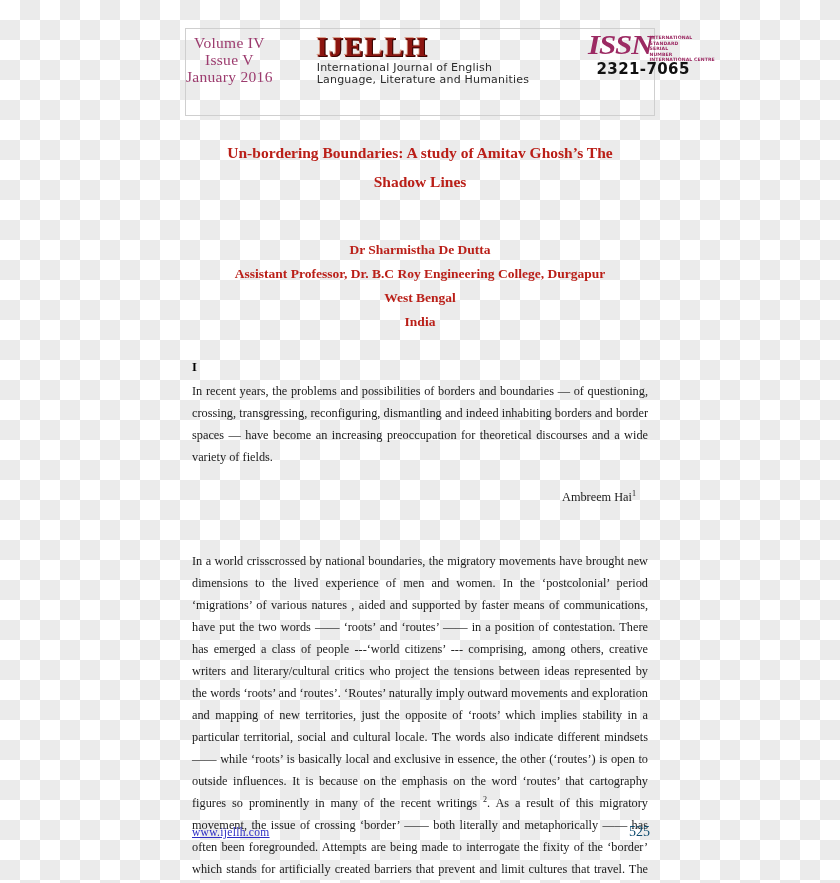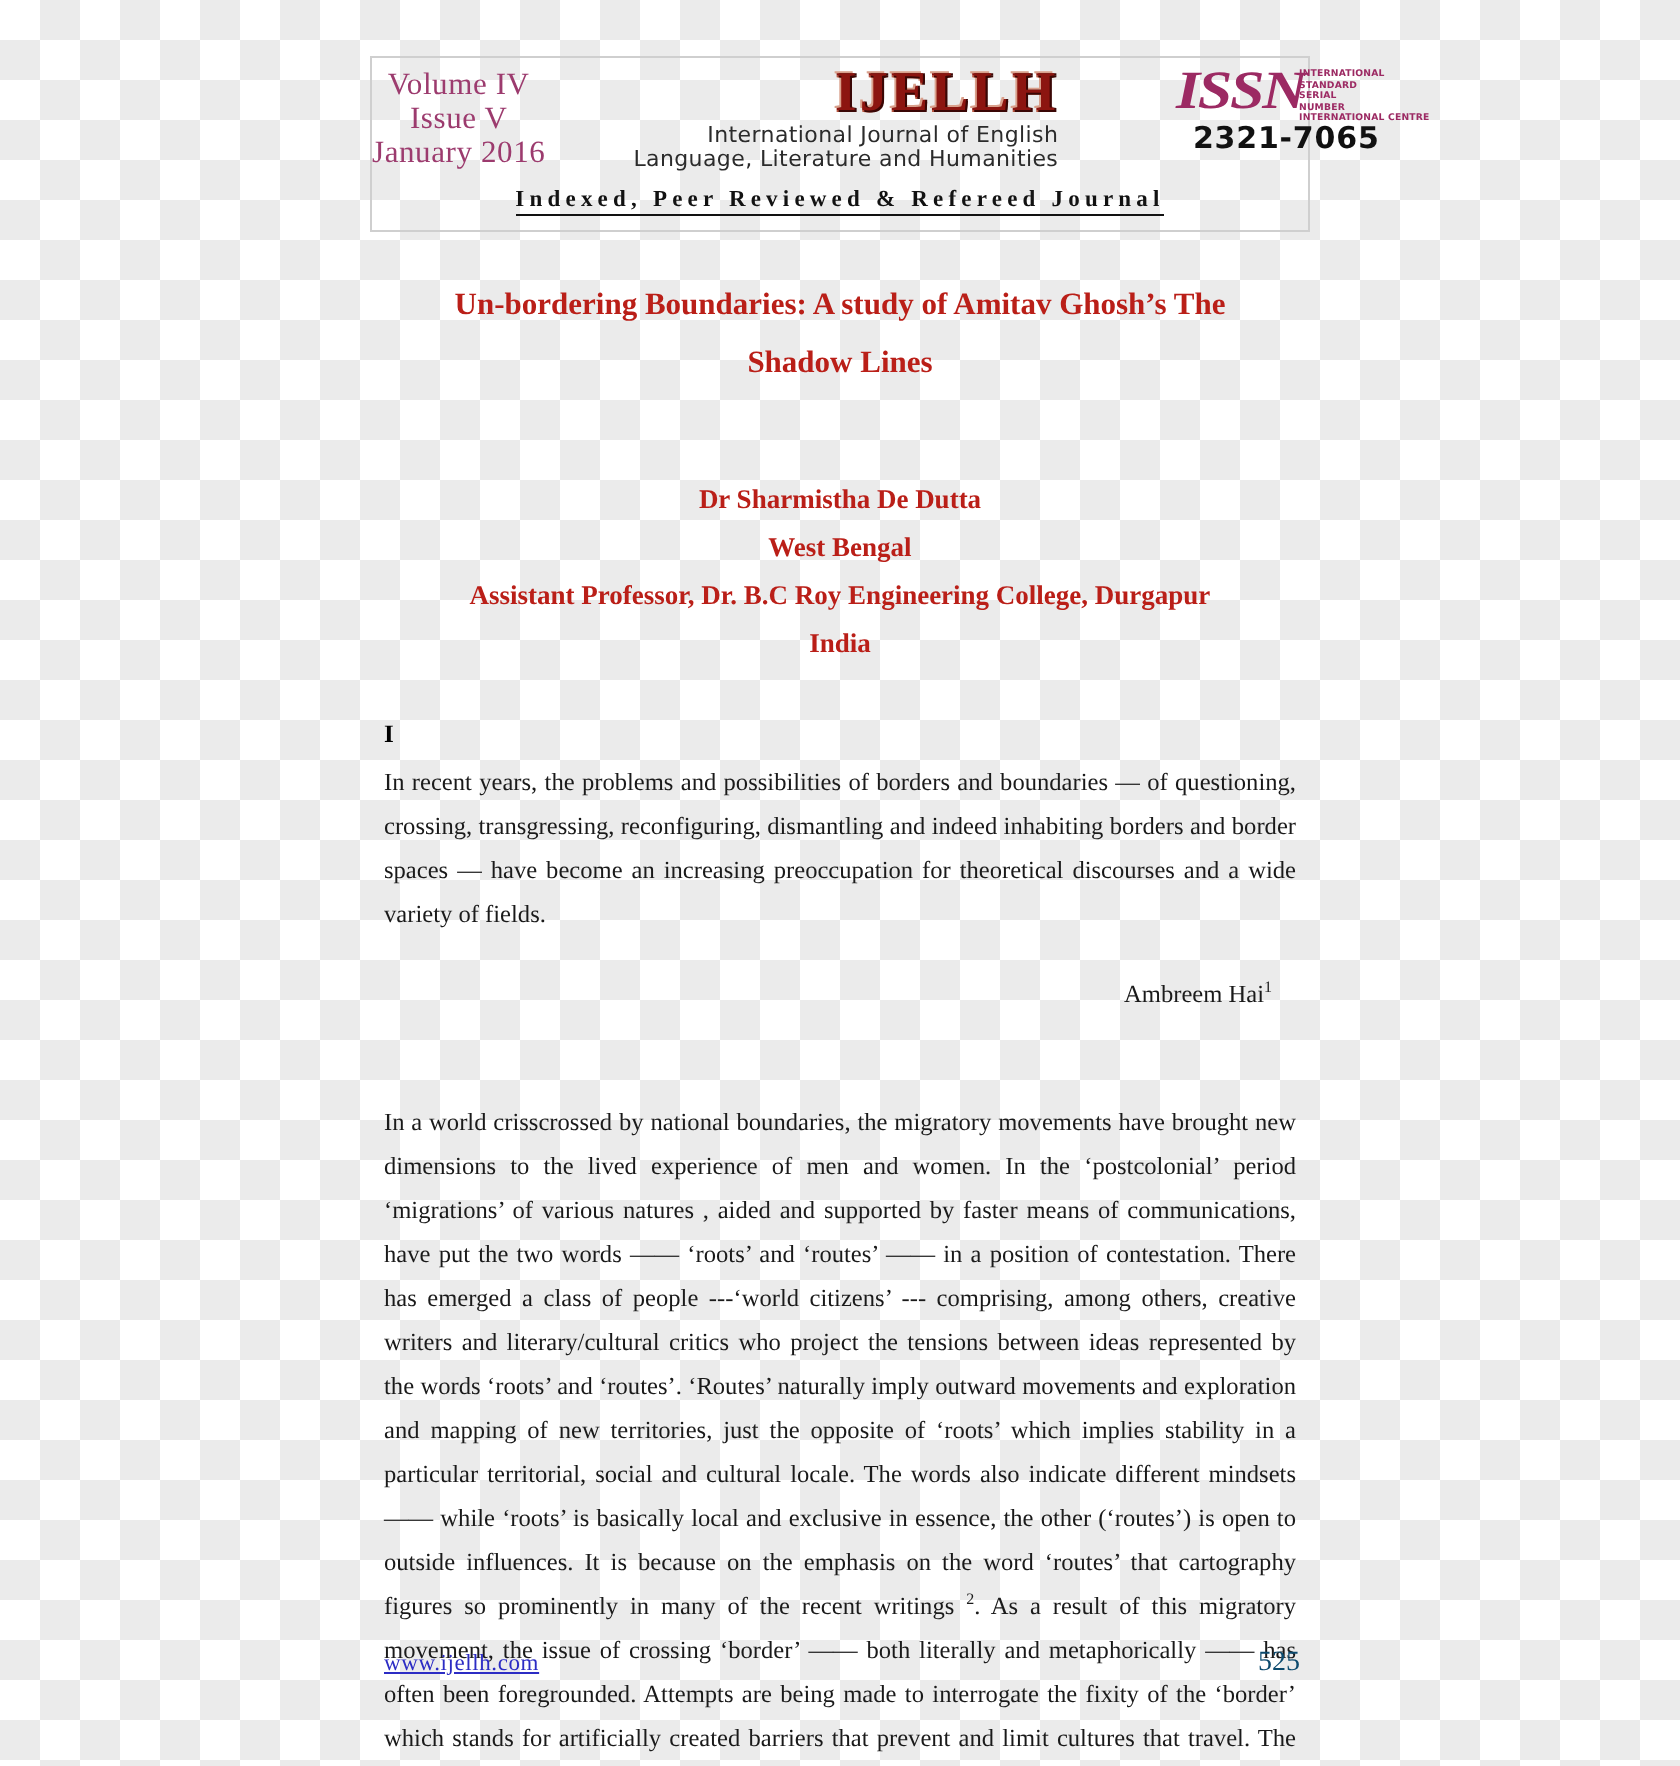--- a/index.html
+++ b/index.html
@@ -55,21 +55,21 @@
     font-family: "Liberation Serif", serif;
     font-size: 15.5px;
     line-height: 17px;
     font-weight: 400;
     letter-spacing: .3px;
   }
   .mh-left div { white-space: nowrap; }
 
   .mh-center {
     flex: 1;
-    text-align: right;
+    text-align: left;
     padding-top: 3px;
   }
   .ijellh-word {
     font-family: "Liberation Serif", serif;
     font-weight: bold;
     font-size: 28px;
     letter-spacing: 1.5px;
     color: #8c1510;
     line-height: 29px;
     text-shadow:
@@ -261,34 +261,31 @@
             <div>SERIAL</div>
             <div>NUMBER</div>
             <div>INTERNATIONAL CENTRE</div>
           </div>
         </div>
         <div class="issn-number">2321-7065</div>
       </div>
 
     </div>
 
-    <div class="mh-banner">
-      <span>Indexed, Peer Reviewed &amp; Refereed Journal</span>
-    </div>
   </div>
 
   <div class="doc-title">
     <span>Un-bordering Boundaries: A study of Amitav Ghosh’s The</span><br>
     <span>Shadow Lines</span>
   </div>
 
   <div class="author-block">
     <div>Dr Sharmistha De Dutta</div>
+    <div>Assistant Professor, Dr. B.C Roy Engineering College, Durgapur</div>
     <div>West Bengal</div>
-    <div>Assistant Professor, Dr. B.C Roy Engineering College, Durgapur</div>
     <div>India</div>
   </div>
 
   <div class="body-area">
 
     <div class="section-mark">I</div>
 
     <p class="para epigraph">In recent years, the problems and possibilities of borders and boundaries — of questioning, crossing, transgressing, reconfiguring, dismantling and indeed inhabiting borders and border spaces — have become an increasing preoccupation for theoretical discourses and a wide variety of fields.</p>
 
     <div class="attribution"><span>Ambreem Hai</span><sup>1</sup></div>

